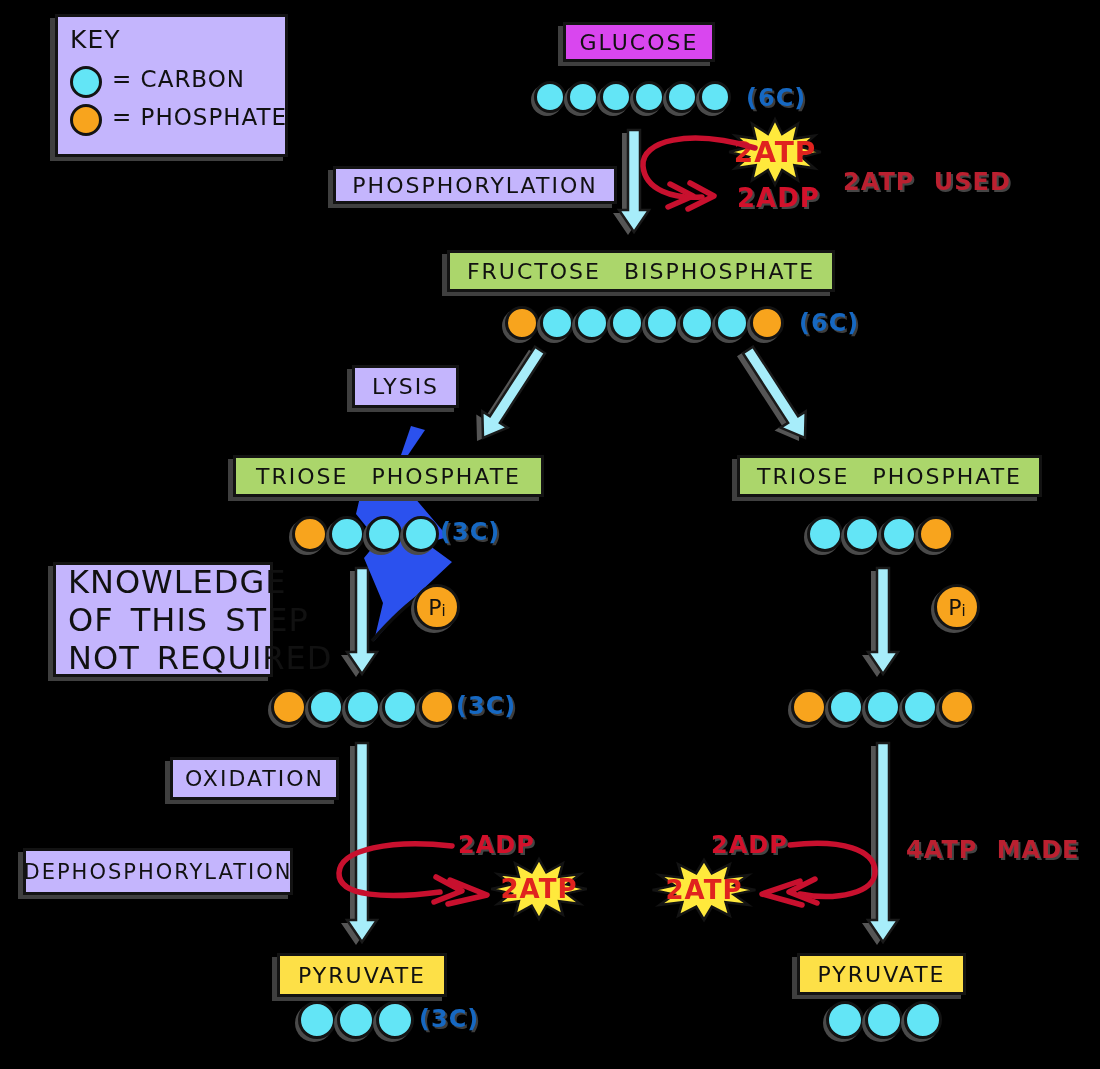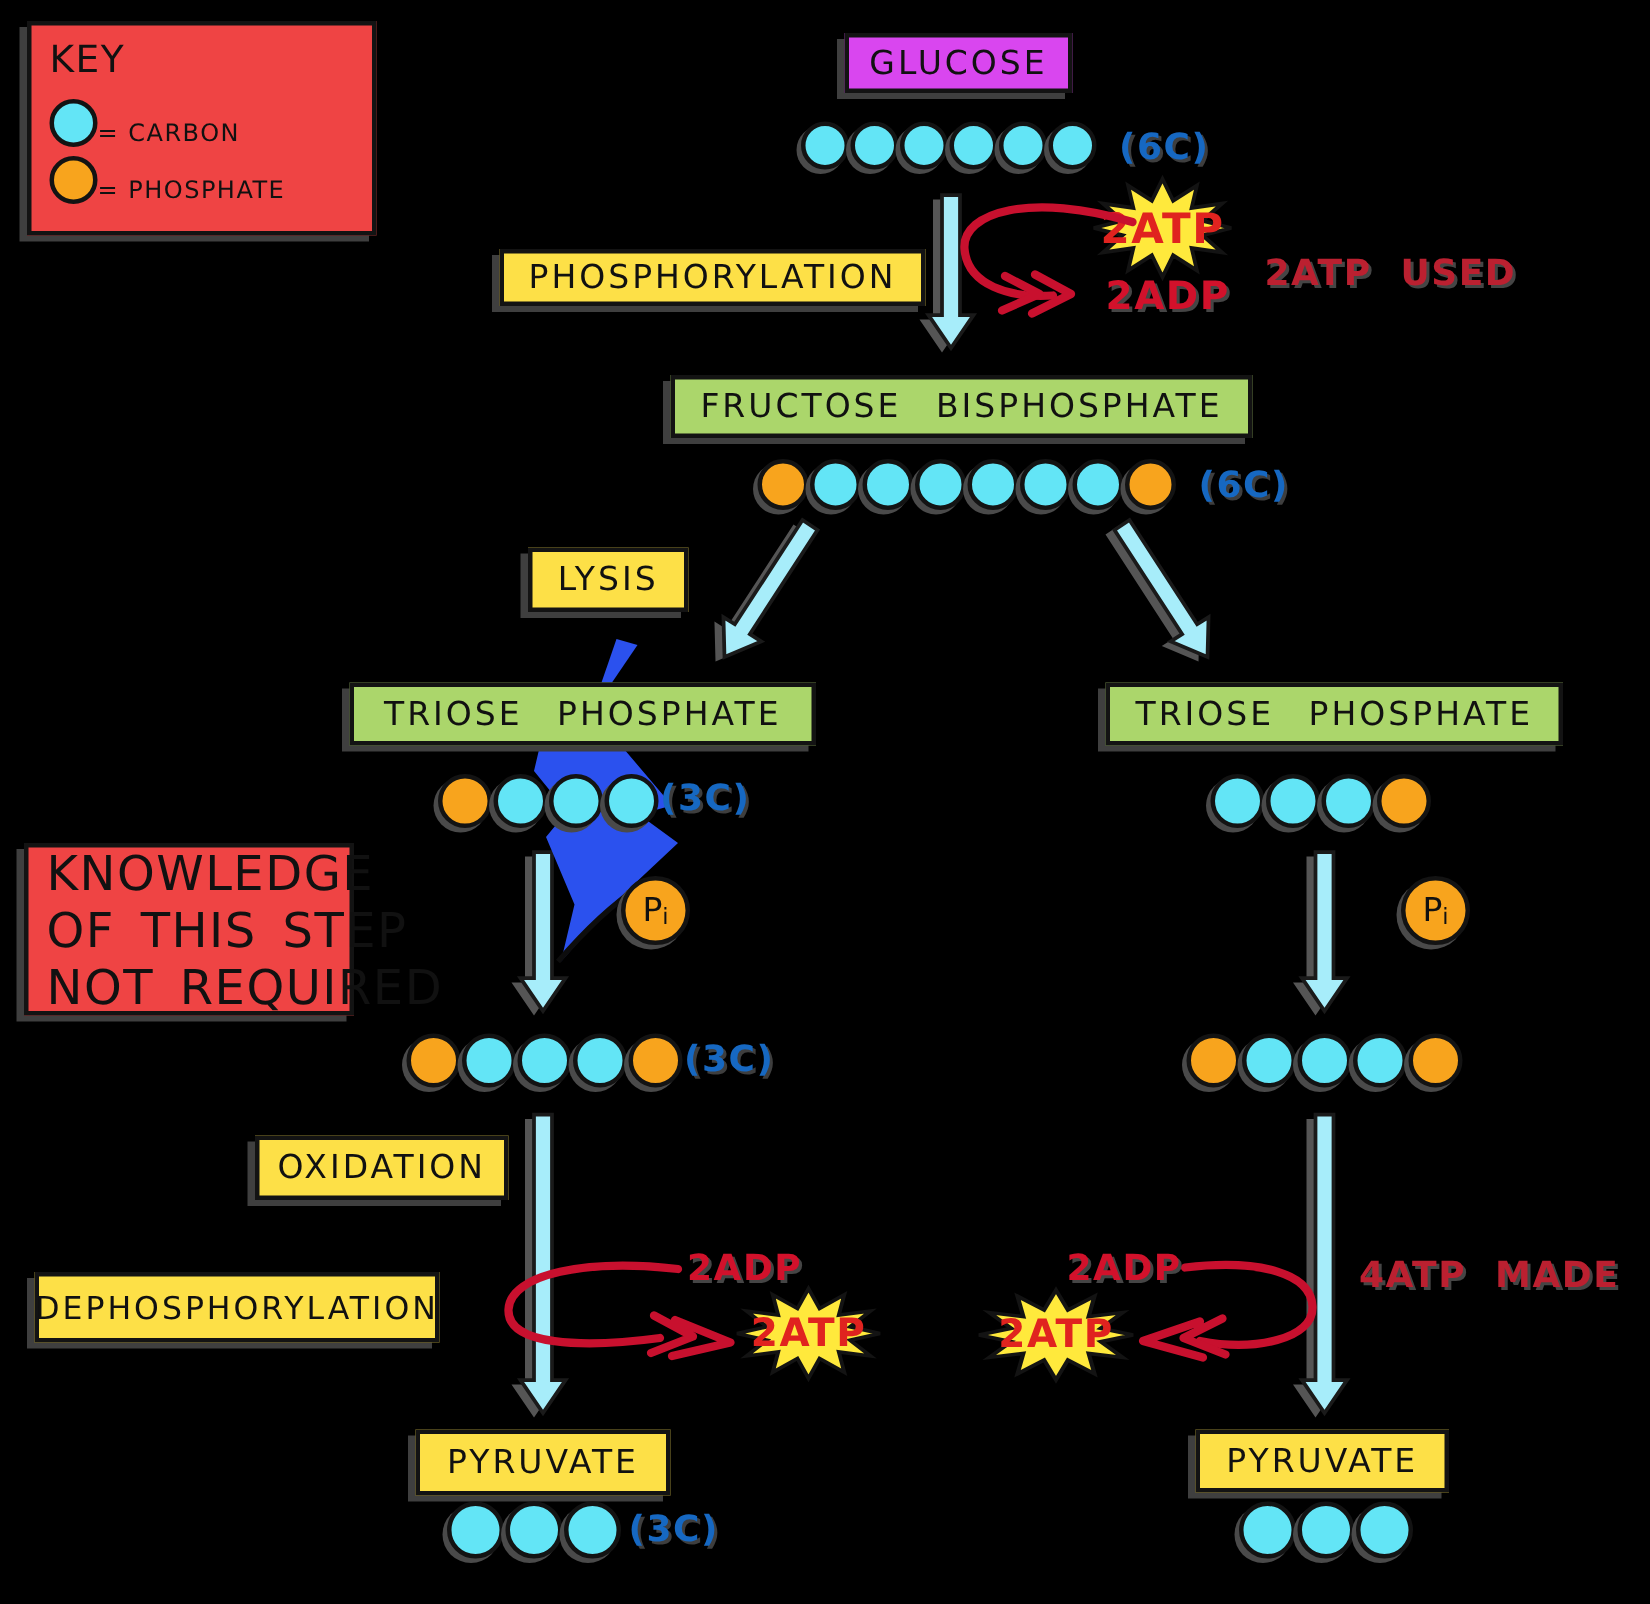--- a/index.html
+++ b/index.html
@@ -8,23 +8,23 @@
   svg.overlay{position:absolute;left:0;top:0;width:1100px;height:1069px;pointer-events:none;}
   #overlay-back{z-index:1;}
   #overlay-front{z-index:4;}
 
   .box{position:absolute;z-index:2;box-sizing:border-box;border:3px solid #131313;
        display:flex;align-items:center;justify-content:center;color:#111;
        font-size:22px;letter-spacing:2px;white-space:nowrap;
        box-shadow:-5px 4px 0 #3f3f3f;}
   .green{background:#d946ef;}
   .lightgreen{background:#abd66b;}
-  .pink{background:#fde047;}
+  .pink{background:#c4b5fd;}
   .purple{background:#fde047;}
-  .graybox{background:#ef4444;}
+  .graybox{background:#c4b5fd;margin-left:37px;}
 
   .crow{position:absolute;z-index:2;display:flex;gap:1px;}
   .circle{width:var(--d);height:var(--d);border-radius:50%;box-sizing:border-box;
           border:3px solid #131313;box-shadow:-3px 3px 0 #4a4a4a;}
   .carbon{background:#63e5f6;}
   .phosphate{background:#f8a41d;}
 
   .count{position:absolute;z-index:2;color:#1668c2;font-weight:bold;font-size:24px;
          letter-spacing:1px;white-space:nowrap;text-shadow:2px 2px 0 #3e3e3e;}
 
@@ -41,21 +41,21 @@
   .burst{position:absolute;z-index:3;}
   .burst svg{position:absolute;left:0;top:0;width:100%;height:100%;overflow:visible;}
   .burst-shape{fill:#ffe93c;stroke:#131313;stroke-width:3;}
   .burst-label{position:absolute;left:0;top:0;right:0;bottom:0;display:flex;align-items:center;
                justify-content:center;color:#e0231f;font-weight:bold;font-size:26px;letter-spacing:1px;}
   .burst-label.big{font-size:28px;}
 
   .keybox{flex-direction:column;align-items:flex-start;justify-content:flex-start;
           padding:8px 12px;letter-spacing:1px;}
   .key-title{font-size:25px;margin-bottom:6px;}
-  .key-row{display:flex;align-items:flex-end;margin-top:6px;font-size:16px;}
+  .key-row{display:flex;align-items:flex-start;gap:10px;margin-top:6px;font-size:23px;}
   .key-swatch{width:32px;height:32px;border-radius:50%;border:3px solid #131313;box-sizing:border-box;}
 
   .notebox{flex-direction:column;align-items:flex-start;justify-content:center;
            padding:6px 12px;font-size:32px;letter-spacing:1px;word-spacing:6px;line-height:38px;}
   .boxlabel{word-spacing:14px;}
 </style>
 </head>
 <body>
 
 <div id="canvas">

